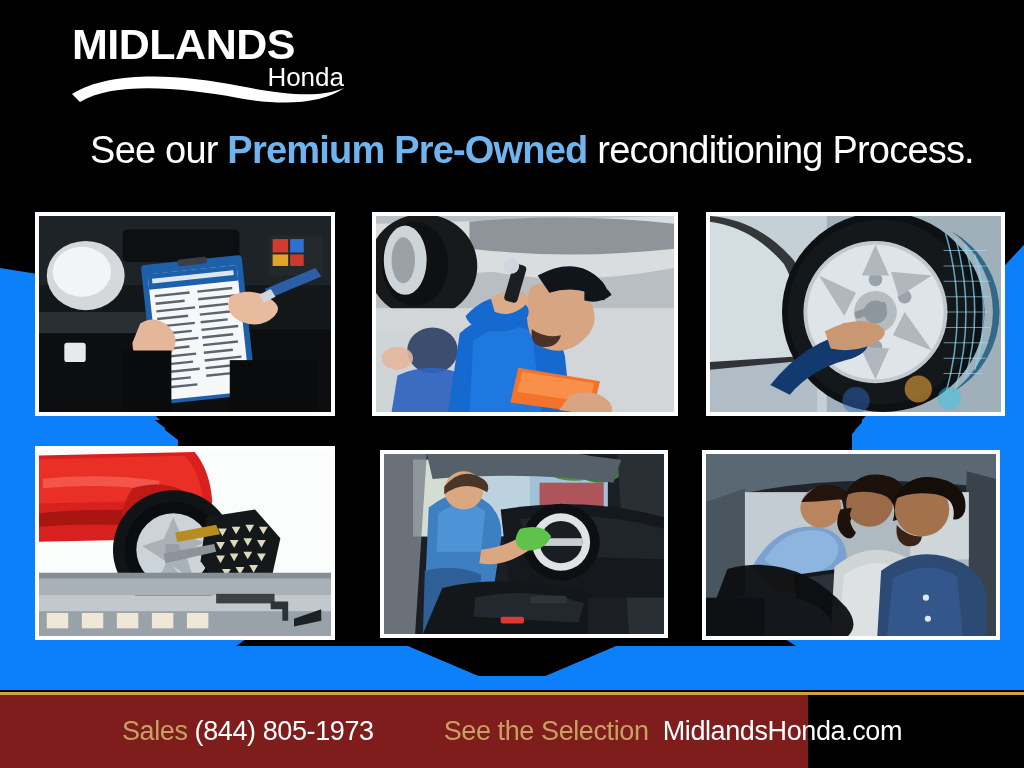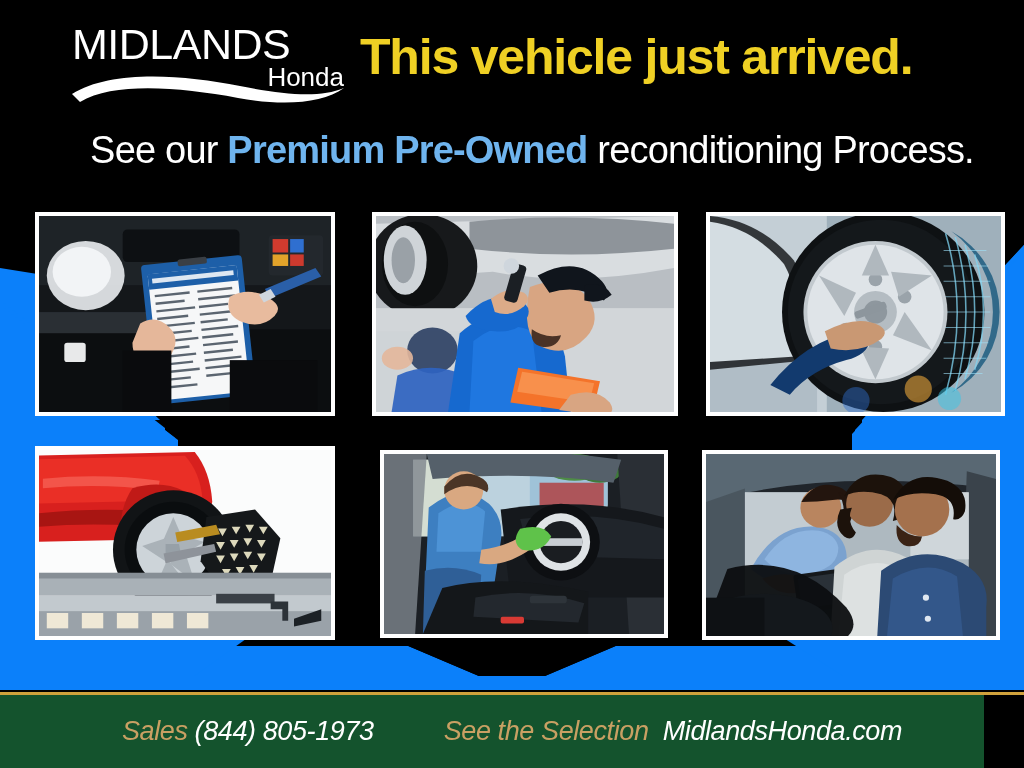--- a/index.html
+++ b/index.html
@@ -44,21 +44,21 @@
     top: 22px;
     width: 272px;
     height: 75px;
   }
   .logo-word {
     position: absolute;
     left: 0; top: 0;
     font-family: "Liberation Sans", sans-serif;
     font-size: 43px;
     letter-spacing: -0.5px;
-    font-weight: 400;
+    font-weight: 700;
     color: #ffffff;
     line-height: 44px;
     white-space: nowrap;
   }
   .logo-sub {
     position: absolute;
     right: 0;
     top: 44px;
     font-family: "Liberation Sans", sans-serif;
     font-size: 26px;
@@ -120,24 +120,23 @@
     position: absolute;
     left: 0; top: 0; right: 0; bottom: 0;
     overflow: hidden;
   }
 
   
   .footer {
     position: absolute;
     left: 0;
     top: 692px;
-    width: 984px;
+    width: 808px;
     height: 76px;
-    background: #14532d;
-    font-style: italic;
+    background: #7f1d1d;
   }
   .footer-rule {
     position: absolute;
     left: 0; top: 0;
     width: 1024px;
     height: 3px;
     background: #D0A23C;
   }
   .footer-row {
     position: absolute;
@@ -193,21 +192,20 @@
   <div class="header">
 
     <div class="logo">
       <div class="logo-word">MIDLANDS</div>
       <div class="logo-sub">Honda</div>
       <svg class="logo-swoosh" viewBox="0 0 276 30" xmlns="http://www.w3.org/2000/svg">
         <path d="M2 20 C 40 -4, 110 0, 170 12 C 215 21, 250 24, 274 14 C 252 30, 212 32, 168 24 C 108 13, 44 8, 10 28 Z" fill="#ffffff"></path>
       </svg>
     </div>
 
-    <div class="headline">This vehicle  just arrived.</div>
 
     <div class="subheadline"><span>See our </span><span class="hl">Premium Pre-Owned</span><span> reconditioning Process.</span></div>
   </div>
 
   <div class="photo" style="left:35px; top:212px; width:300px; height:204px;">
     <div class="inner">
       <svg class="ph" viewBox="0 0 300 204" preserveAspectRatio="none" xmlns="http://www.w3.org/2000/svg">
         <rect width="300" height="204" fill="#14171a"></rect>
         <rect x="0" y="0" width="300" height="72" fill="#1e2327"></rect>
         <ellipse cx="48" cy="62" rx="40" ry="36" fill="#e6e9ec" opacity="0.92"></ellipse>

